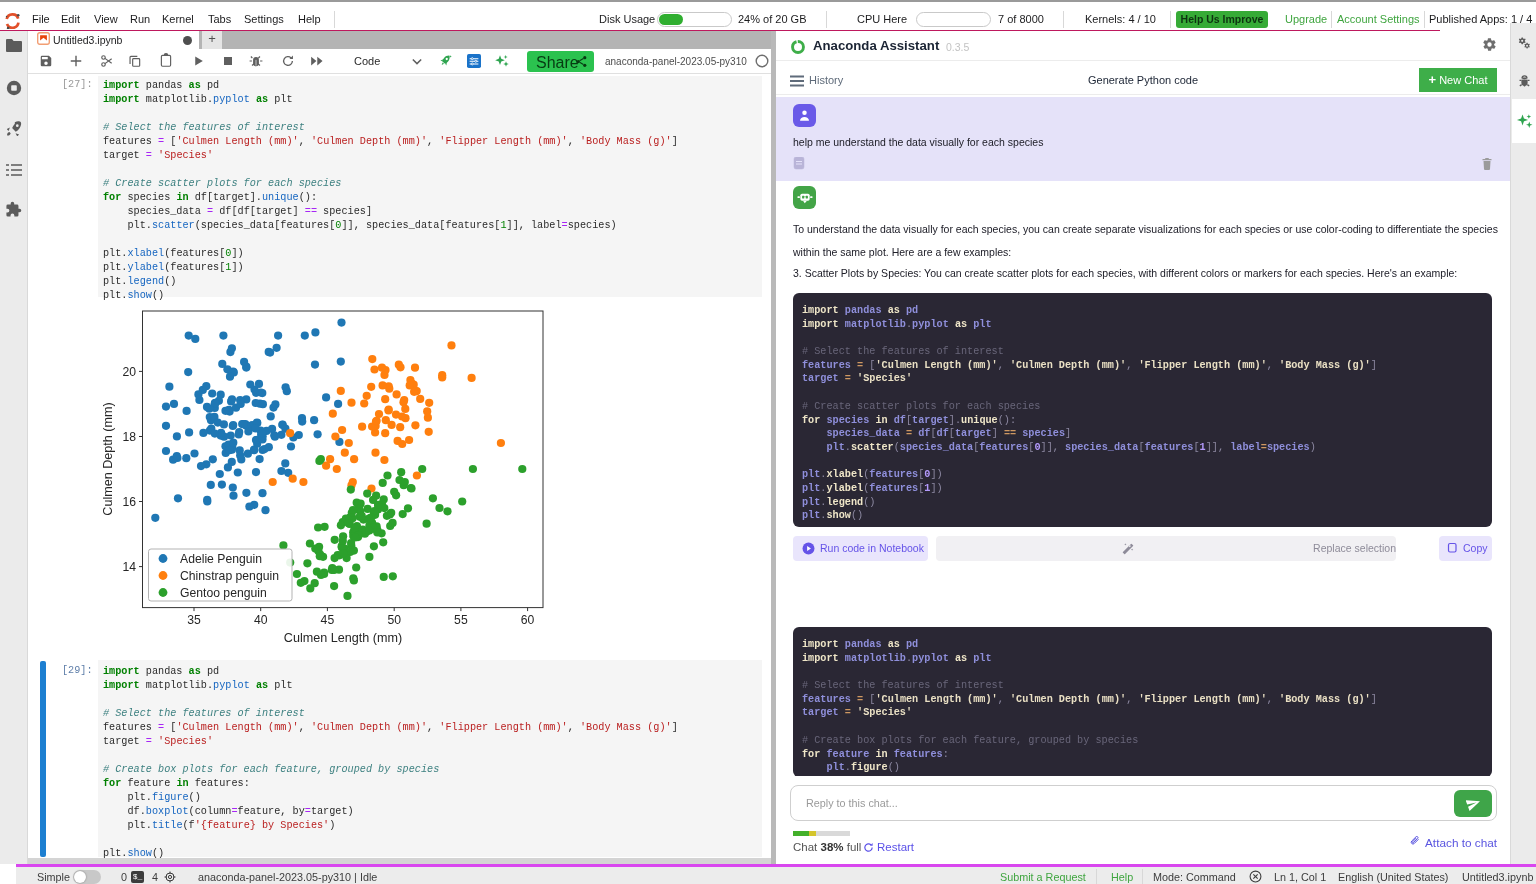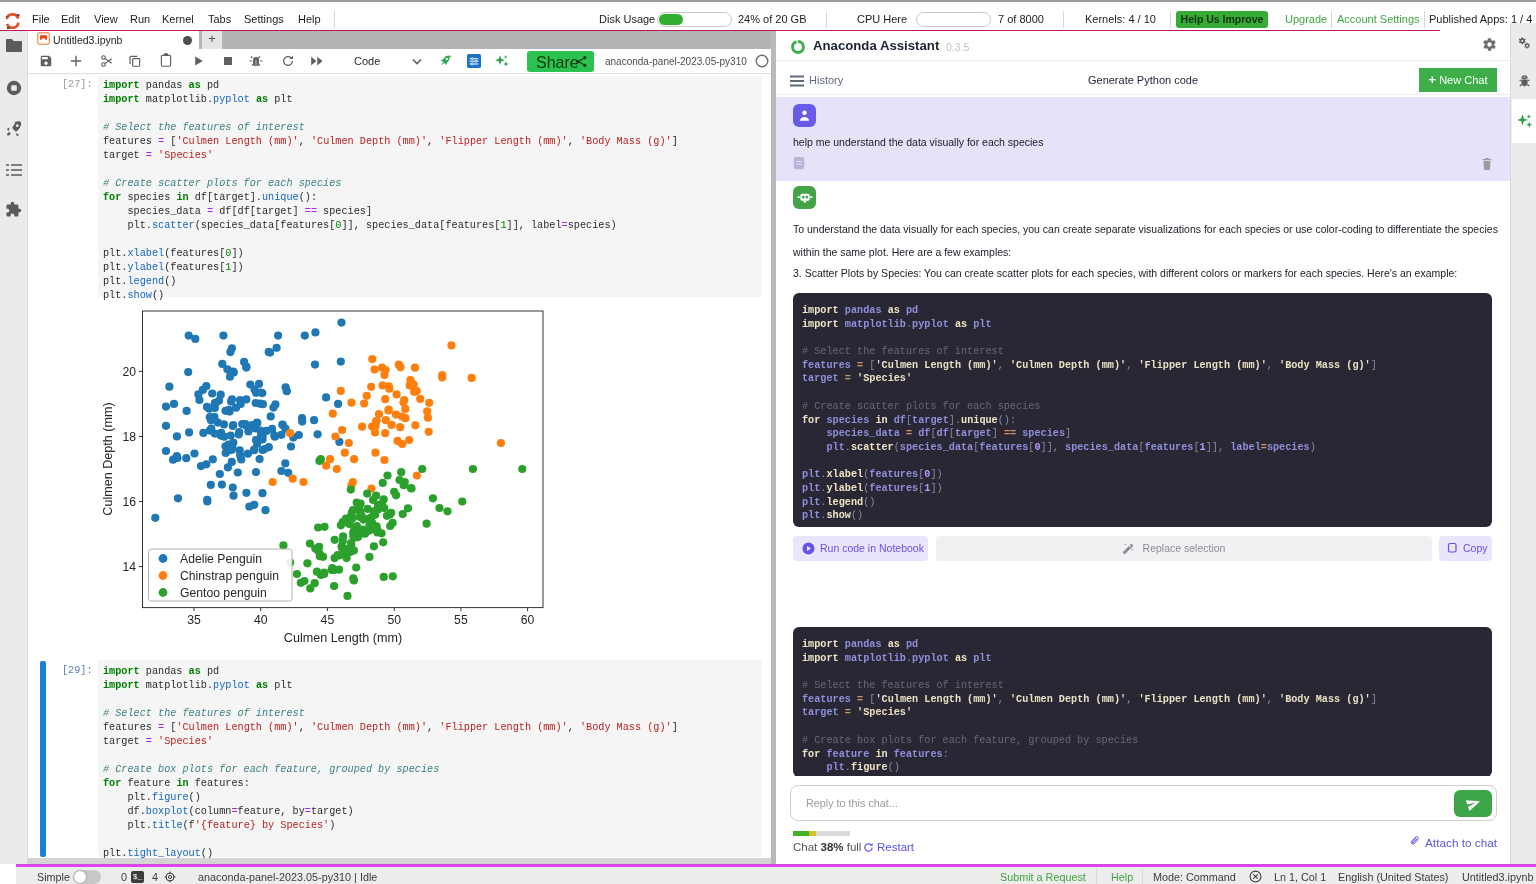--- a/index.html
+++ b/index.html
@@ -659,21 +659,20 @@
         <div class="cl"><span class="c"># Select the features of interest</span></div>
         <div class="cl">features <span class="o">=</span> [<span class="s">'Culmen Length (mm)'</span>, <span class="s">'Culmen Depth (mm)'</span>, <span class="s">'Flipper Length (mm)'</span>, <span class="s">'Body Mass (g)'</span>]</div>
         <div class="cl">target <span class="o">=</span> <span class="s">'Species'</span></div>
         <div class="cl">&nbsp;</div>
         <div class="cl"><span class="c"># Create box plots for each feature, grouped by species</span></div>
         <div class="cl"><span class="k">for</span> feature <span class="k">in</span> features:</div>
         <div class="cl">    plt.<span class="f">figure</span>()</div>
         <div class="cl">    df.<span class="f">boxplot</span>(column<span class="o">=</span>feature, by<span class="o">=</span>target)</div>
         <div class="cl">    plt.<span class="f">title</span>(f<span class="s">'{feature} by Species'</span>)</div>
         <div class="cl">&nbsp;</div>
-        <div class="cl">plt.<span class="f">tight_layout</span>()</div>
         <div class="cl">plt.<span class="f">show</span>()</div>
       </div>
   </div>
   <div class="abs" id="vscroll"></div>
   <div class="abs" id="hstrip"></div>
 </div>
 <div class="abs" id="split"></div>
 
 <div class="abs" id="panel">
   <div class="abs" id="phead">
@@ -749,21 +748,21 @@
       <div class="dl"><span class="dn">plt</span><span class="dp">.</span><span class="df">show</span><span class="dp">()</span></div>
     </div>
 
   <div class="btn" style="left:17px;top:513px;width:135px;background:#e9e5fc;color:#6553e8">
     <svg class="abs" style="left:9px;top:6px" width="13" height="13" viewBox="0 0 24 24">
         <circle cx="12" cy="12" r="11" fill="#6553e8"></circle>
         <path d="M9.5 7.5v9l7-4.5z" fill="#fff"></path>
       </svg>
     <span class="abs" style="left:27px">Run code in Notebook</span>
   </div>
-  <div class="btn" style="left:160px;top:513px;width:496px;background:#f1f0f3;color:#8e8b99;text-align:center">
+  <div class="btn" style="left:160px;top:513px;width:460px;background:#f1f0f3;color:#8e8b99;text-align:right">
     <svg class="abs" style="left:185px;top:6px" width="14" height="14" viewBox="0 0 24 24">
         <path fill="#8e8b99" d="M20.7 5.6 18.4 3.3a1 1 0 0 0-1.4 0L3.3 17a1 1 0 0 0 0 1.4l2.3 2.3a1 1 0 0 0 1.4 0L20.7 7a1 1 0 0 0 0-1.4zM15 9 13 7l2-2 2 2zM7.5 2 8 3.5 9.5 4 8 4.5 7.5 6 7 4.5 5.5 4 7 3.5zM19 11l.5 1.5L21 13l-1.5.5L19 15l-.5-1.5L17 13l1.5-.5z"></path>
       </svg>
     Replace selection
   </div>
   <div class="btn" style="left:663px;top:513px;width:53px;background:#e9e5fc;color:#6553e8">
     <svg class="abs" style="left:8px;top:6px" width="12" height="13" viewBox="0 0 24 26">
         <rect x="3" y="3" width="15" height="17" rx="3" fill="none" stroke="#6553e8" stroke-width="2.4"></rect>
       </svg>
     <span class="abs" style="left:24px">Copy</span>

